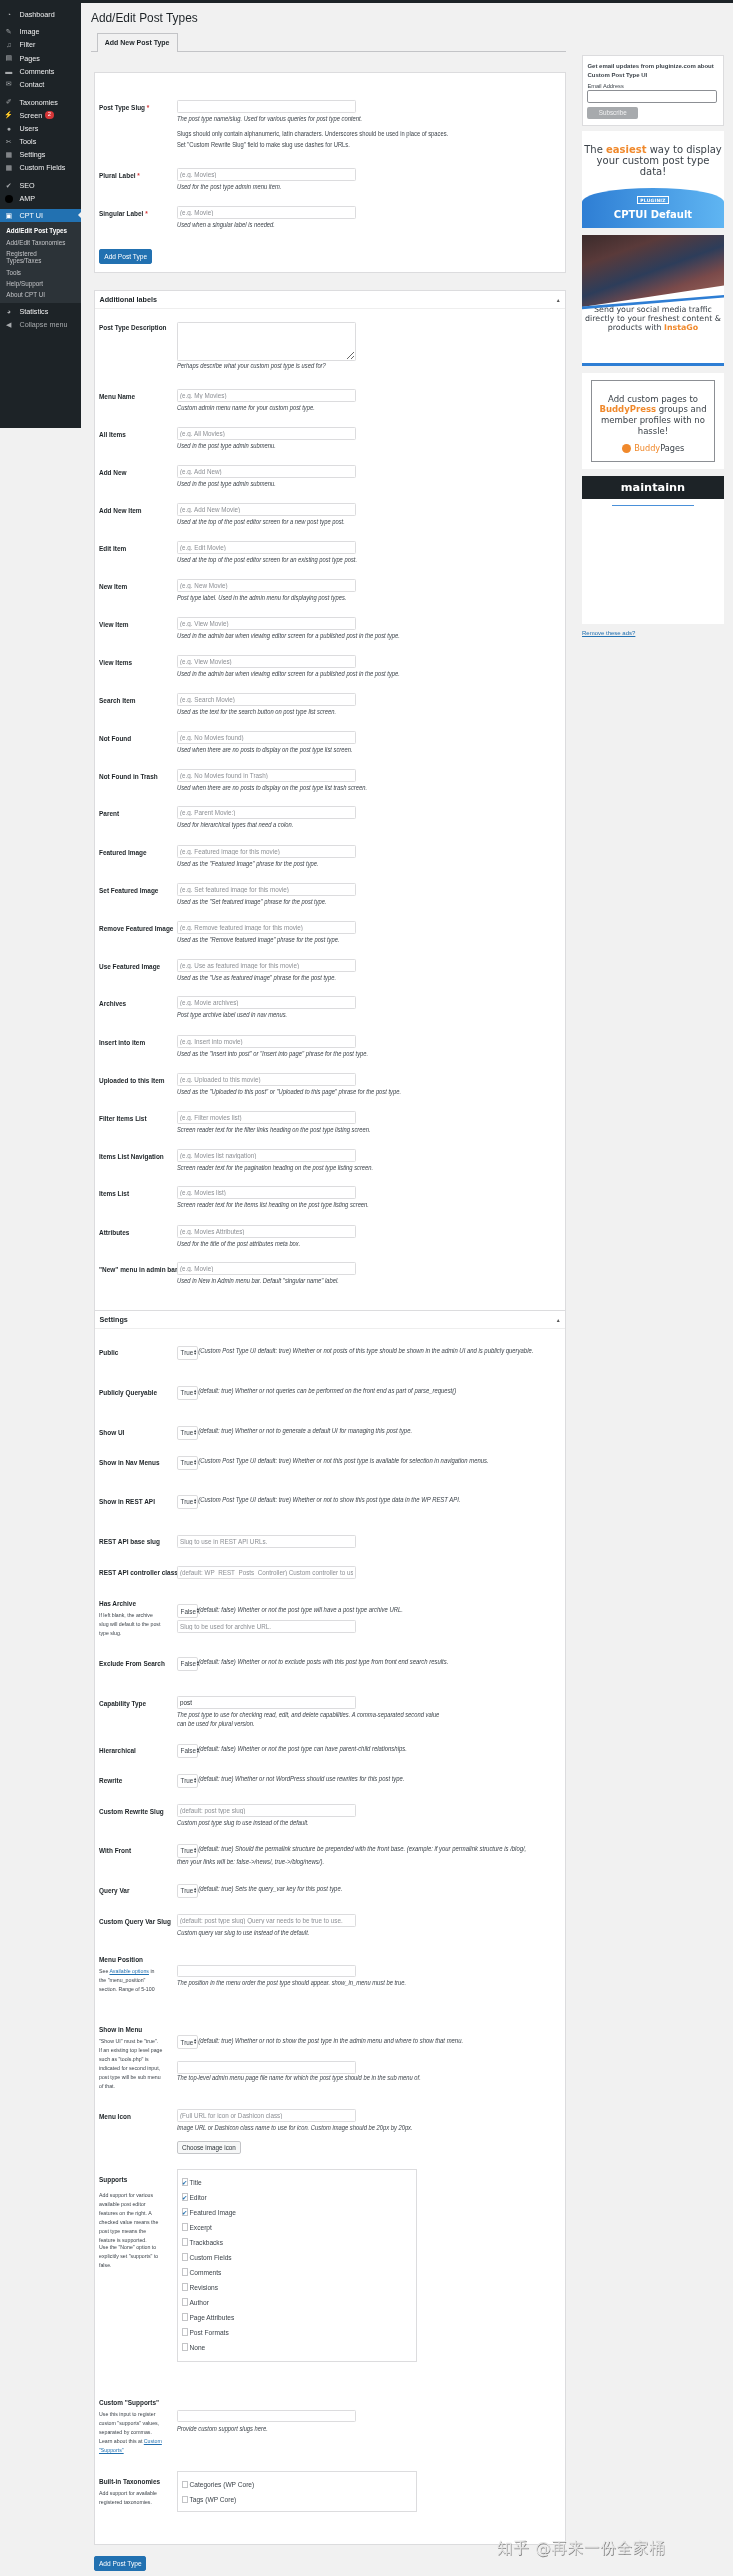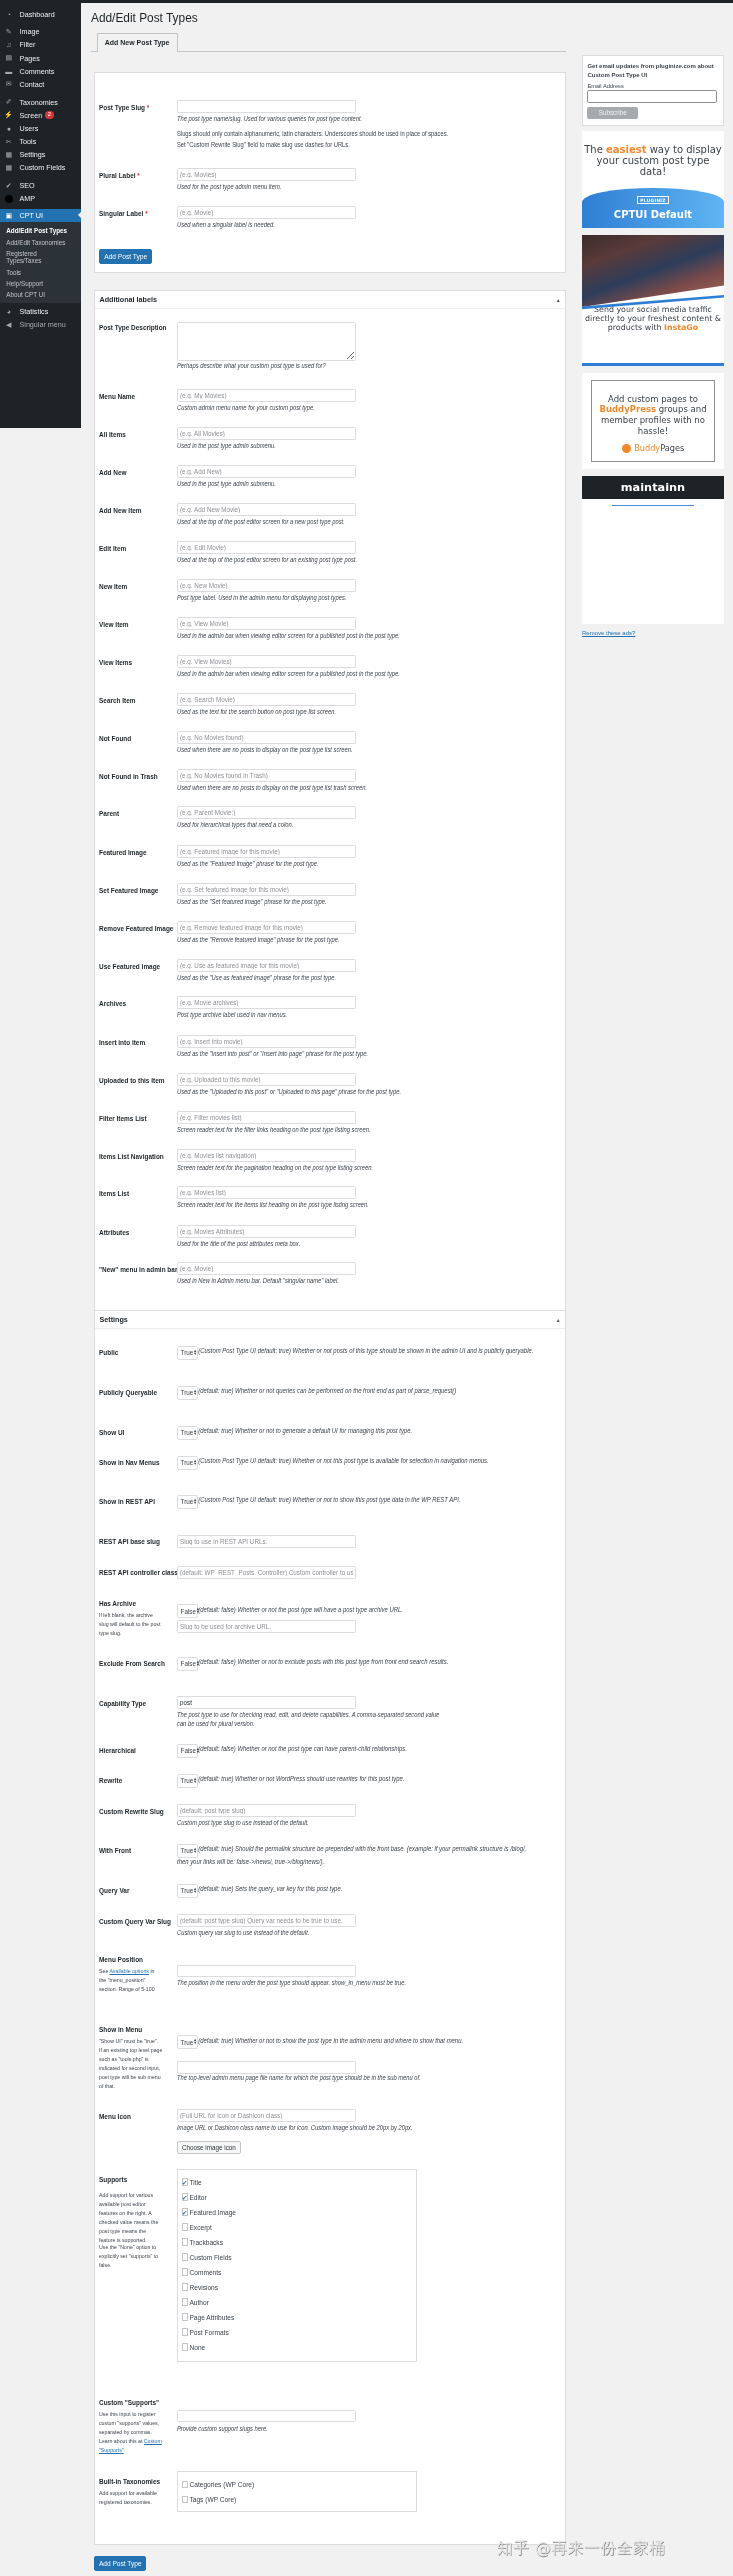--- a/index.html
+++ b/index.html
@@ -149,21 +149,21 @@
     <div class="si">Tools</div>
     <div class="si">Help/Support</div>
     <div class="si">About CPT UI</div>
   </div>
   <div class="mi" style="margin-top:1.9px">
       <span class="ic">◕</span>
       <span>Statistics</span>
     </div>
   <div class="mi" style="color:#a7aaad">
       <span class="ic">◀</span>
-      <span>Singular menu</span>
+      <span>Collapse menu</span>
     </div>
 </nav>
 
 <div id="wrap">
   <h1 id="pt">Add/Edit Post Types</h1>
   <div class="navtab-wrap">
     <div class="navtab">Add New Post Type</div>
   </div>
 
   <div class="postbox" style="top:72px;height:201px">

